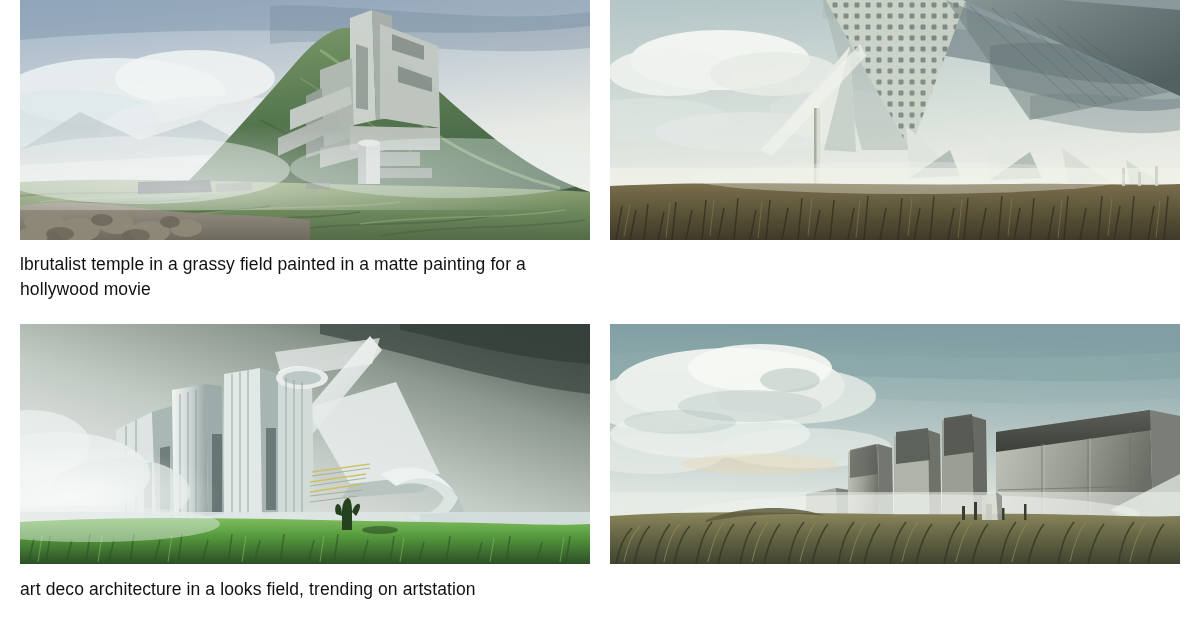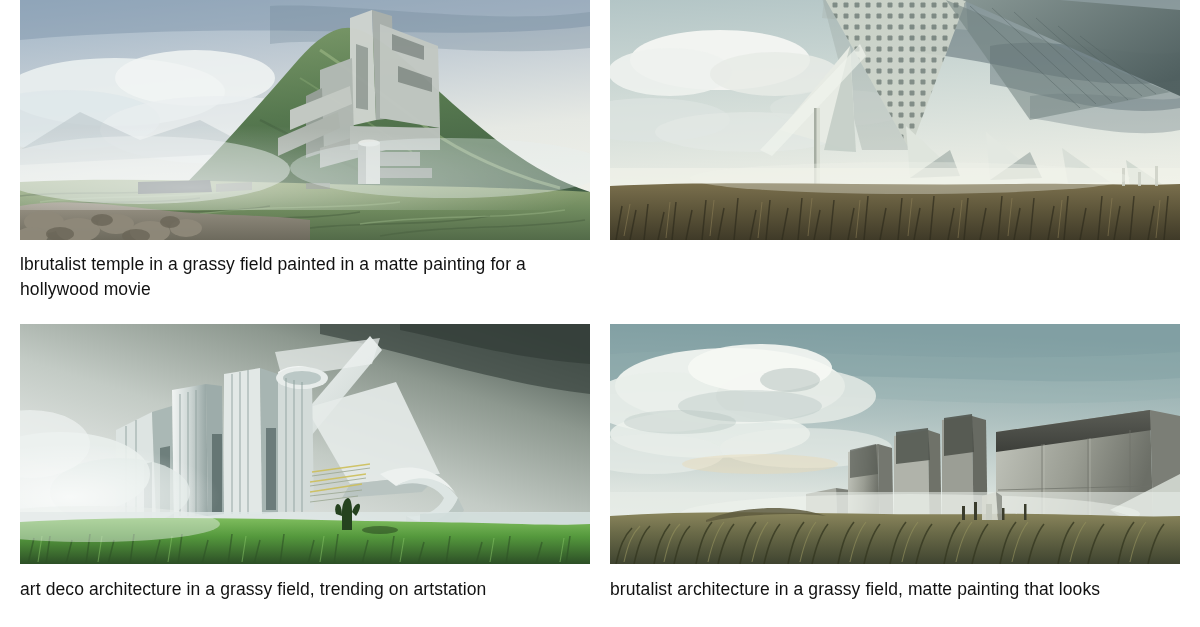--- a/index.html
+++ b/index.html
@@ -458,21 +458,21 @@
         <g fill="#25421f">
           <path d="M322,188 C322,178 326,174 328,174 C330,174 332,178 332,188 L332,206 L322,206 Z"></path>
           <path d="M316,190 C314,184 316,180 318,180 C320,180 322,184 322,192 Z"></path>
           <path d="M332,188 C334,182 337,179 339,180 C341,181 340,186 336,192 Z"></path>
         </g>
         <ellipse cx="360" cy="206" rx="18" ry="4" fill="#1f3a1a" opacity="0.5"></ellipse>
 
         <ellipse cx="70" cy="200" rx="130" ry="18" fill="#eaf0ee" opacity="0.45"></ellipse>
       </svg>
     </div>
-    <div class="caption">art deco architecture in a grassy field, trending on artstation</div>
+    <div class="caption">art deco architecture in a looks field, trending on artstation</div>
   </div>
 
   <div class="result-cell">
     <div class="thumb">
       <svg viewBox="0 0 570 240" preserveAspectRatio="none">
         <defs>
           <linearGradient id="g4sky" x1="0.2" y1="0" x2="0.1" y2="1">
             <stop offset="0" stop-color="#86a3a6"></stop>
             <stop offset="0.35" stop-color="#aec1c0"></stop>
             <stop offset="0.7" stop-color="#dde4df"></stop>
@@ -598,15 +598,14 @@
           <rect x="352" y="182" width="3" height="14"></rect>
           <rect x="364" y="178" width="3" height="18"></rect>
           <path d="M376,180 L382,180 L382,196 L376,196 Z"></path>
           <rect x="392" y="184" width="2.5" height="12"></rect>
           <rect x="414" y="180" width="2.5" height="16"></rect>
         </g>
         <path d="M372,172 L386,168 L388,196 L372,196 Z" fill="#d8dcd3" opacity="0.9"></path>
         <path d="M386,168 L392,172 L392,196 L388,196 Z" fill="#8e9189" opacity="0.9"></path>
       </svg>
     </div>
-    <div class="caption">brutalist architecture in a grassy field, matte painting that looks</div>
   </div>
 </div>
 
 </body></html>

